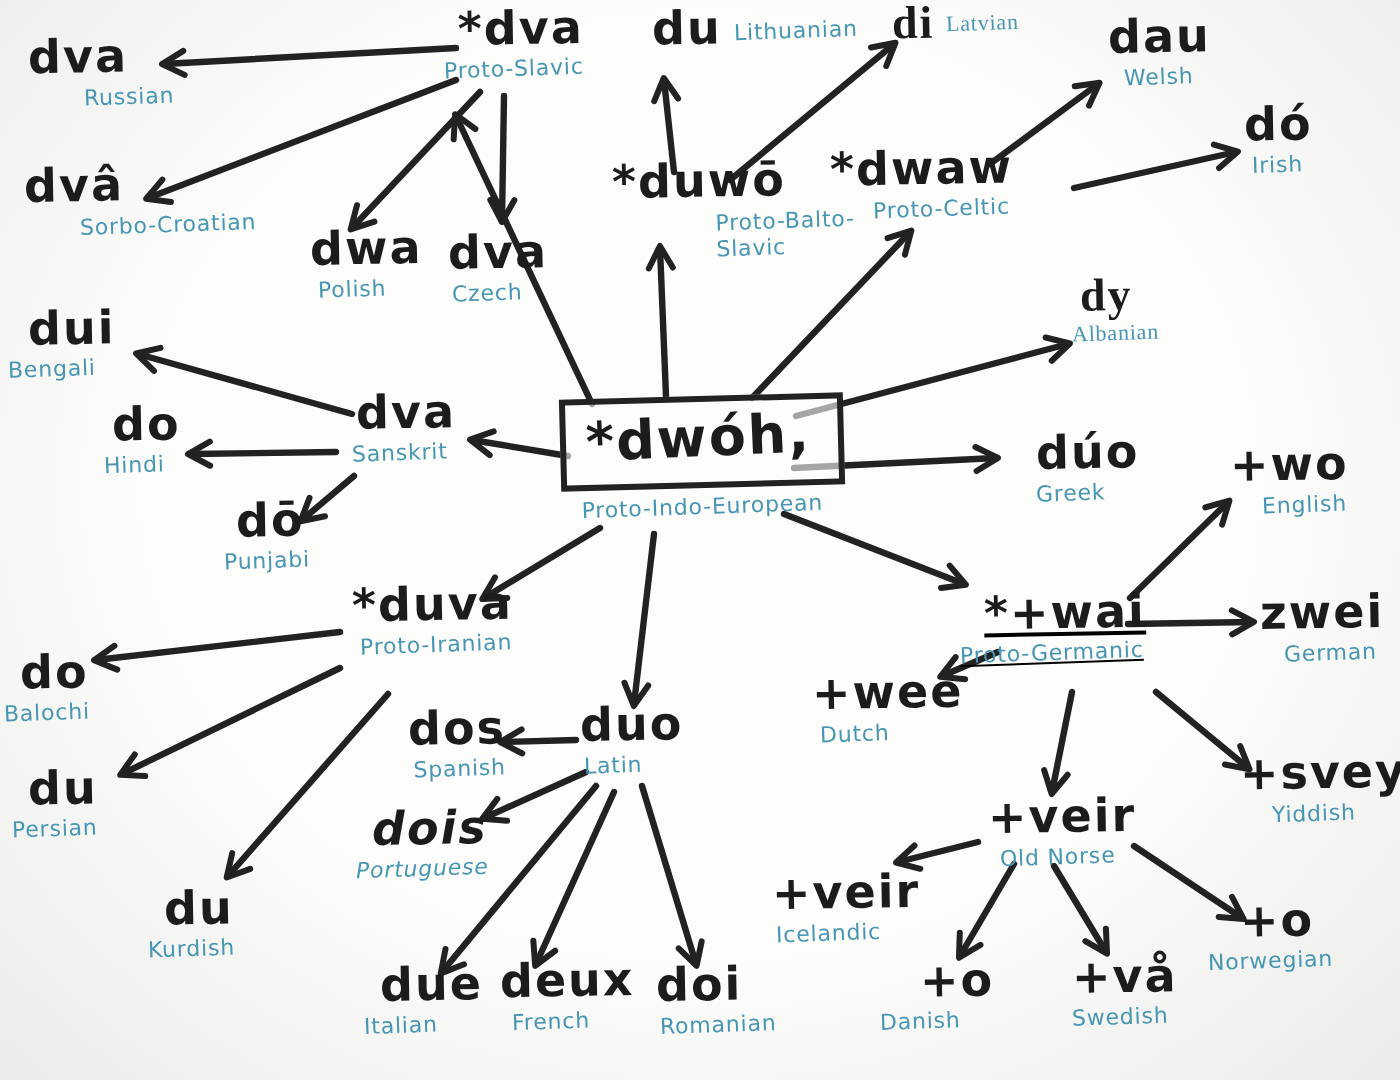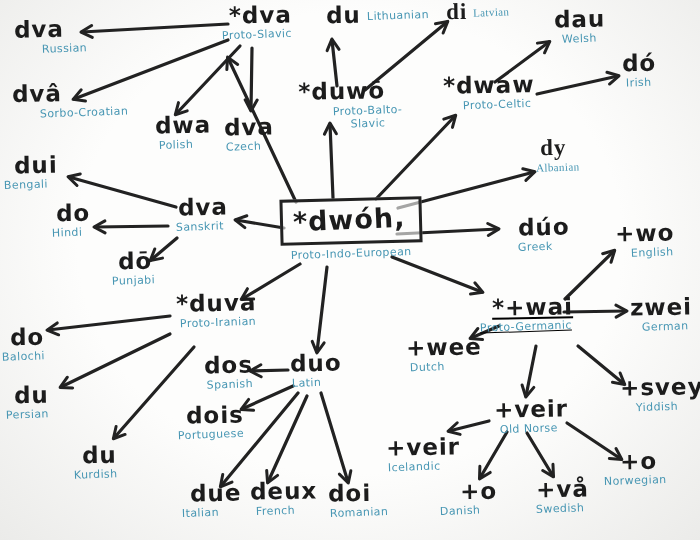--- a/index.html
+++ b/index.html
@@ -105,26 +105,26 @@
         <div class="lang" style="margin-left: 8px;">Welsh</div>
       </div>
       <div class="node" style="left: 622px; top: 52px;">
         <div class="word">dó</div>
         <div class="lang" style="margin-left: 4px;">Irish</div>
       </div>
       <div class="node" style="left: 12px; top: 82px;">
         <div class="word">dvâ</div>
         <div class="lang" style="margin-left: 28px;">Sorbo-Croatian</div>
       </div>
-      <div class="node" style="left: 281px; top: 80px; text-align: center;">
+      <div class="node" style="left: 306px; top: 80px;">
         <div class="word">*duwō</div>
         <div class="lang" style="margin-left: 52px;">Proto-Balto-
 Slavic</div>
       </div>
-      <div class="node" style="left: 443px; top: 74px;">
+      <div class="node" style="left: 415px; top: 74px; text-align: center;">
         <div class="word">*dwaw</div>
         <div class="lang" style="margin-left: 20px;">Proto-Celtic</div>
       </div>
       <div class="node" style="left: 134px; top: 114px; margin-left: 21px;">
         <div class="word">dwa</div>
         <div class="lang" style="margin-left: 4px;">Polish</div>
       </div>
       <div class="node" style="left: 224px; top: 116px;">
         <div class="word">dva</div>
         <div class="lang" style="margin-left: 2px;">Czech</div>
@@ -186,21 +186,21 @@
         <div class="lang" style="margin-left: 2px;">Latin</div>
       </div>
       <div class="node" style="left: 620px; top: 376px;">
         <div class="word">+svey</div>
         <div class="lang" style="margin-left: 16px;">Yiddish</div>
       </div>
       <div class="node" style="left: 14px; top: 384px;">
         <div class="word">du</div>
         <div class="lang" style="margin-left: -8px;">Persian</div>
       </div>
-      <div class="node" style="left: 186px; top: 404px;">
+      <div class="node" style="left: 186px; top: 404px; font-style: italic;">
         <div class="word">dois</div>
         <div class="lang" style="margin-left: -8px;">Portuguese</div>
       </div>
       <div class="node" style="left: 494px; top: 398px;">
         <div class="word">+veir</div>
         <div class="lang" style="margin-left: 6px;">Old Norse</div>
       </div>
       <div class="node" style="left: 386px; top: 436px;">
         <div class="word">+veir</div>
         <div class="lang" style="margin-left: 2px;">Icelandic</div>

